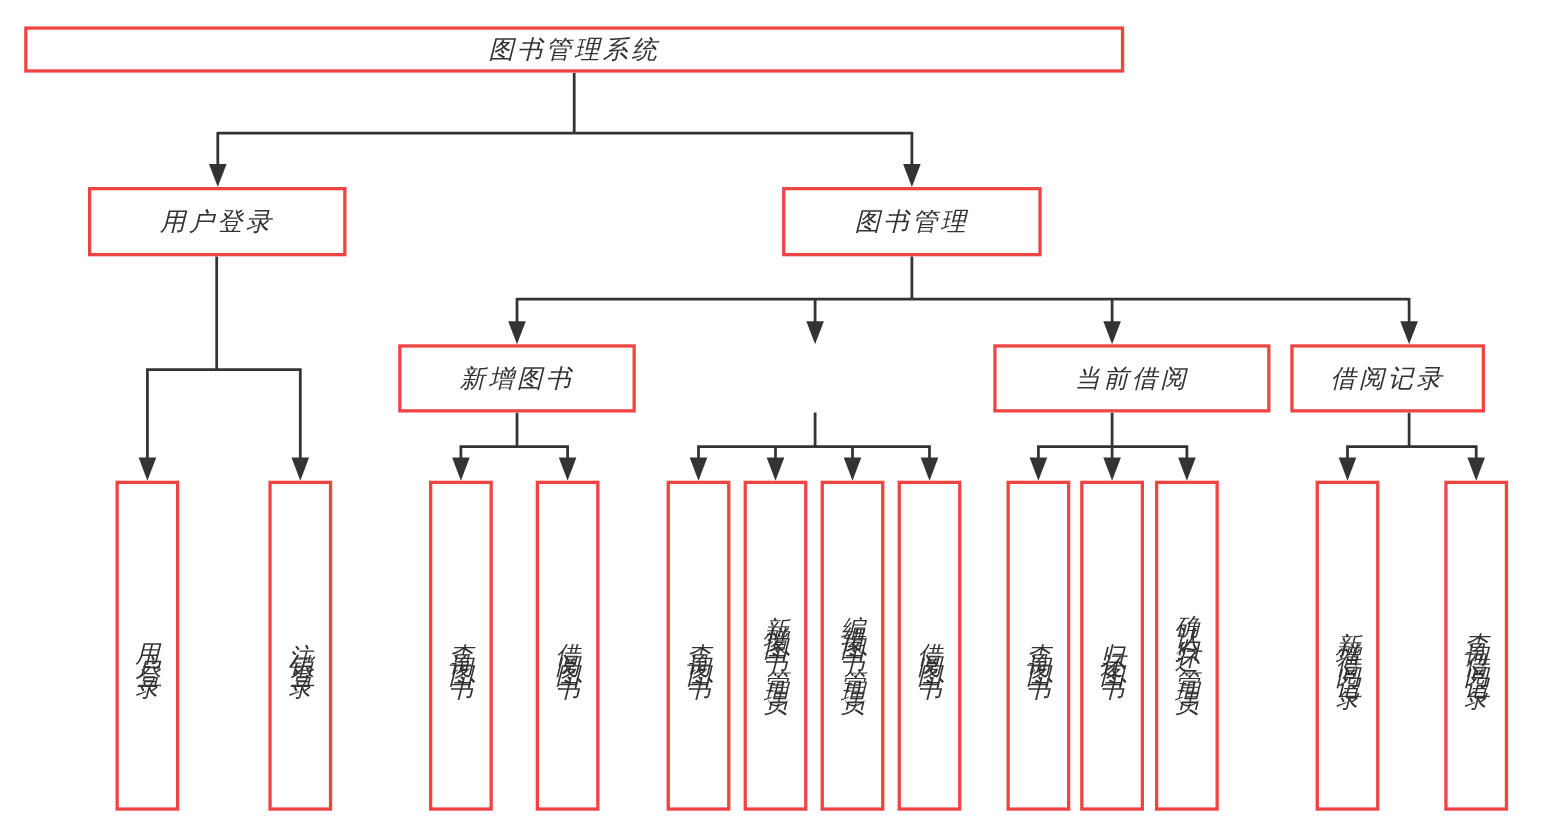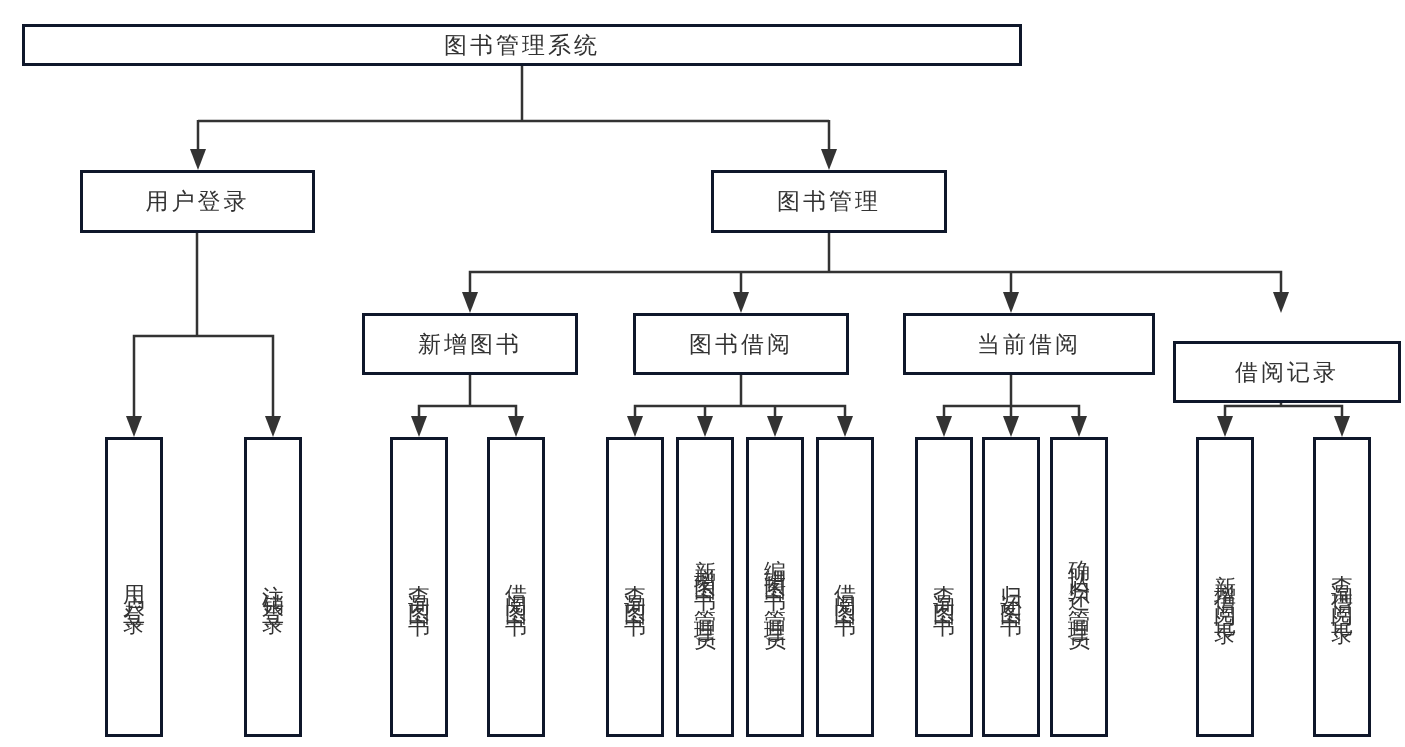--- a/index.html
+++ b/index.html
@@ -3,22 +3,23 @@
 <meta charset="utf-8">
 <style>
   html,body{margin:0;padding:0;background:#fff;}
   .canvas{
     position:relative;width:1405px;height:747px;background:#ffffff;
     font-family:"Liberation Sans","DejaVu Sans",sans-serif;overflow:hidden;
   }
   .connectors{position:absolute;left:0;top:0;z-index:0;}
   .box{
     position:absolute;box-sizing:border-box;background:#ffffff;
-    border:3px solid #0f172a;display:flex;align-items:center;justify-content:center;
+    border:3px solid #ef4444;display:flex;align-items:center;justify-content:center;
     z-index:1;
+    font-style:italic;
   }
   .hbox .label{
     font-size:23px;color:#333333;letter-spacing:3px;white-space:nowrap;
   }
   .vbox{width:58px;top:437px;height:300px;}
   .vbox .label{
     writing-mode:vertical-rl;text-orientation:mixed;
     font-size:22px;letter-spacing:10px;line-height:1;
     color:#333333;white-space:nowrap;
   }
@@ -85,27 +86,24 @@
   <div class="box hbox" style="left:80px;top:170px;width:235px;height:63px;">
     <span class="label">用户登录</span>
   </div>
   <div class="box hbox" style="left:711px;top:170px;width:236px;height:63px;text-align:right;">
     <span class="label">图书管理</span>
   </div>
 
   <div class="box hbox" style="left:362px;top:313px;width:216px;height:62px;">
     <span class="label">新增图书</span>
   </div>
-  <div class="box hbox" style="left:633px;top:313px;width:216px;height:62px;">
-    <span class="label">图书借阅</span>
-  </div>
   <div class="box hbox" style="left:903px;top:313px;width:252px;height:62px;">
     <span class="label">当前借阅</span>
   </div>
-  <div class="box hbox" style="left:1173px;top:313px;width:228px;height:62px;margin-top:28px;">
+  <div class="box hbox" style="left:1173px;top:313px;width:177px;height:62px;">
     <span class="label">借阅记录</span>
   </div>
 
   <div class="box vbox" style="left:105px;">
     <span class="label">用户登录</span>
   </div>
   <div class="box vbox" style="left:244px;">
     <span class="label">注销登录</span>
   </div>
 

